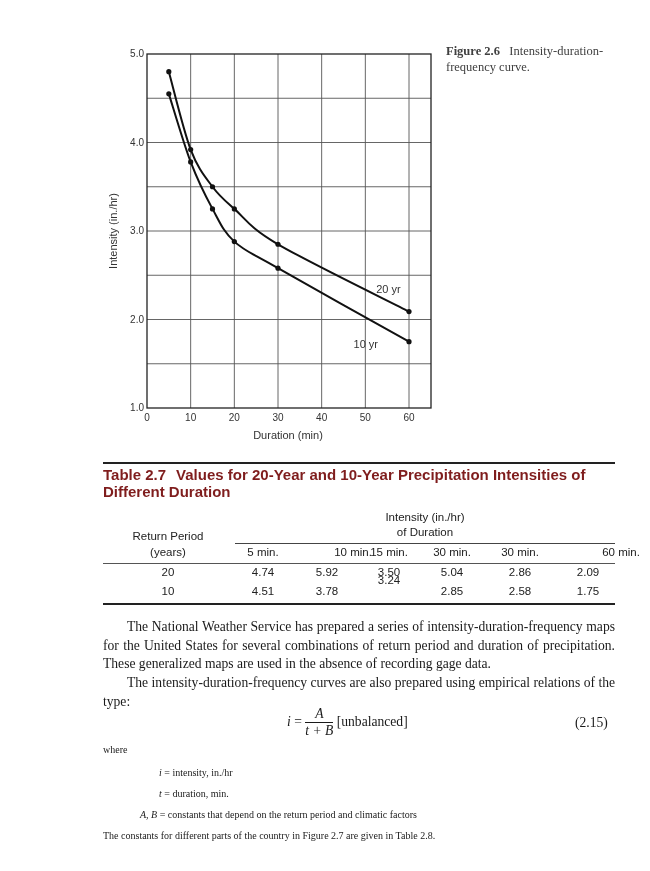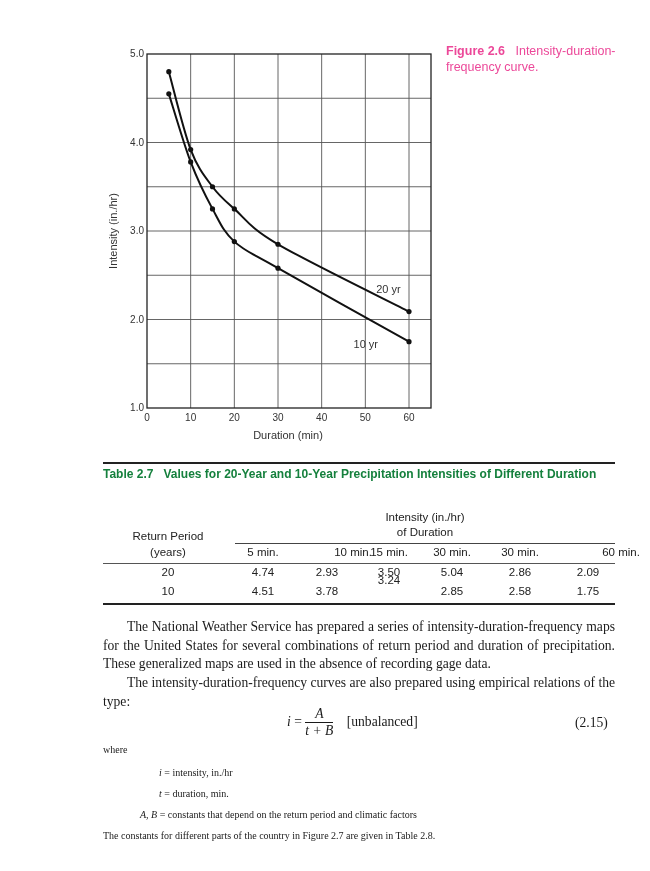--- a/index.html
+++ b/index.html
@@ -4,26 +4,26 @@
 <style>
   html, body { margin: 0; padding: 0; background: #ffffff; }
   body { width: 650px; height: 871px; position: relative; overflow: hidden; color: #1a1a1a; }
   .sans { font-family: "Liberation Sans", "DejaVu Sans", sans-serif; }
   .serif { font-family: Liberation Serif, serif; }
   .abs { position: absolute; }
 
   #chart-svg { position: absolute; left: 0; top: 0; width: 650px; height: 460px; }
   #chart-svg text { font-family: "Liberation Sans", "DejaVu Sans", sans-serif; fill: #333; }
 
-  .fig-caption { left: 446px; top: 43px; width: 180px; font-size: 12.5px; line-height: 16px; color: #ec4899; }
+  .fig-caption { left: 446px; top: 43px; width: 180px; font-size: 12.5px; line-height: 16px; color: #404040; font-family: Liberation Serif, serif; }
   .fig-caption b { font-weight: bold; }
 
   .rule { position: absolute; background: #222; }
 
-  .tbl-title { left: 103px; top: 466px; width: 512px; font-size: 12px; font-weight: bold; line-height: 17px; color: #15803d; }
+  .tbl-title { left: 103px; top: 466px; width: 512px; font-size: 15px; font-weight: bold; line-height: 17px; color: #7f1d1d; }
   .tbl-title .num { margin-right: 10px; }
 
   .tcell { position: absolute; font-size: 11.5px; color: #222; text-align: center; transform: translateX(-50%); white-space: nowrap; }
 
   .para { position: absolute; left: 103px; width: 512px; font-size: 13.6px; line-height: 18.5px; color: #1a1a1a; text-align: justify; }
   .para .indent { display: inline-block; width: 24px; }
 
   .eq { position: absolute; font-size: 13.6px; color: #1a1a1a; }
   .frac { display: inline-block; text-align: center; vertical-align: middle; }
   .frac .n { display: block; border-bottom: 1px solid #1a1a1a; padding: 0 2px; font-style: italic; line-height: 16px; }
@@ -112,21 +112,21 @@
     <div class="tcell sans" style="left: 389px; top: 546px;">15 min.</div>
     <div class="tcell sans" style="left: 452px; top: 546px;">30 min.</div>
     <div class="tcell sans" style="left: 520px; top: 546px;">30 min.</div>
     <div class="tcell sans" style="left: 588px; top: 546px; margin-left: 33px;">60 min.</div>
   </div>
 <div class="rule" style="left:103px; top:563px; width:512px; height:1px; background:#555;"></div>
 <div id="table-body">
     <div>
       <div class="tcell sans" style="left: 168px; top: 566px;">20</div>
       <div class="tcell sans" style="left: 263px; top: 566px;">4.74</div>
-      <div class="tcell sans" style="left: 327px; top: 566px;">2.93</div>
+      <div class="tcell sans" style="left: 327px; top: 566px;">5.92</div>
       <div class="tcell sans" style="left: 389px; top: 566px;">3.50</div>
       <div class="tcell sans" style="left: 452px; top: 566px;">5.04</div>
       <div class="tcell sans" style="left: 520px; top: 566px;">2.86</div>
       <div class="tcell sans" style="left: 588px; top: 566px;">2.09</div>
     </div>
     <div>
       <div class="tcell sans" style="left: 168px; top: 585px;">10</div>
       <div class="tcell sans" style="left: 263px; top: 585px;">4.51</div>
       <div class="tcell sans" style="left: 327px; top: 585px;">3.78</div>
       <div class="tcell sans" style="left: 389px; top: 558px; margin-top: 16px;">3.24</div>
@@ -140,21 +140,21 @@
 <div class="para serif" style="top:618px;"><span class="indent"></span><span>The National Weather Service has prepared a series of intensity-duration-frequency maps for the United States for several combinations of return period and duration of precipitation. These generalized maps are used in the absence of recording gage data.</span></div>
 <div class="para serif" style="top:674px;"><span class="indent"></span><span>The intensity-duration-frequency curves are also prepared using empirical relations of the type:</span></div>
 
 <div class="eq serif" style="left:287px; top:706px;">
   <span style="font-style:italic;">i</span>
   <span>=</span>
   <span class="frac">
     <span class="n">A</span>
     <span class="d">t + B</span>
   </span>
-  <span style="margin-left:10px;">[unbalanced]</span>
+  <span style="">[unbalanced]</span>
 </div>
 <div class="eq serif" style="left:575px; top:715px;">(2.15)</div>
 
 <div class="defs serif" style="left:103px; top:744px;">where</div>
 <div class="defs serif" style="left:159px; top:767px;"><i>i</i><span> = intensity, in./hr</span></div>
 <div class="defs serif" style="left:159px; top:788px;"><i>t</i><span> = duration, min.</span></div>
 <div class="defs serif" style="left:140px; top:809px;"><i>A, B</i><span> = constants that depend on the return period and climatic factors</span></div>
 <div class="defs serif" style="left:103px; top:830px;">The constants for different parts of the country in Figure 2.7 are given in Table 2.8.</div>
 
 </body></html>

